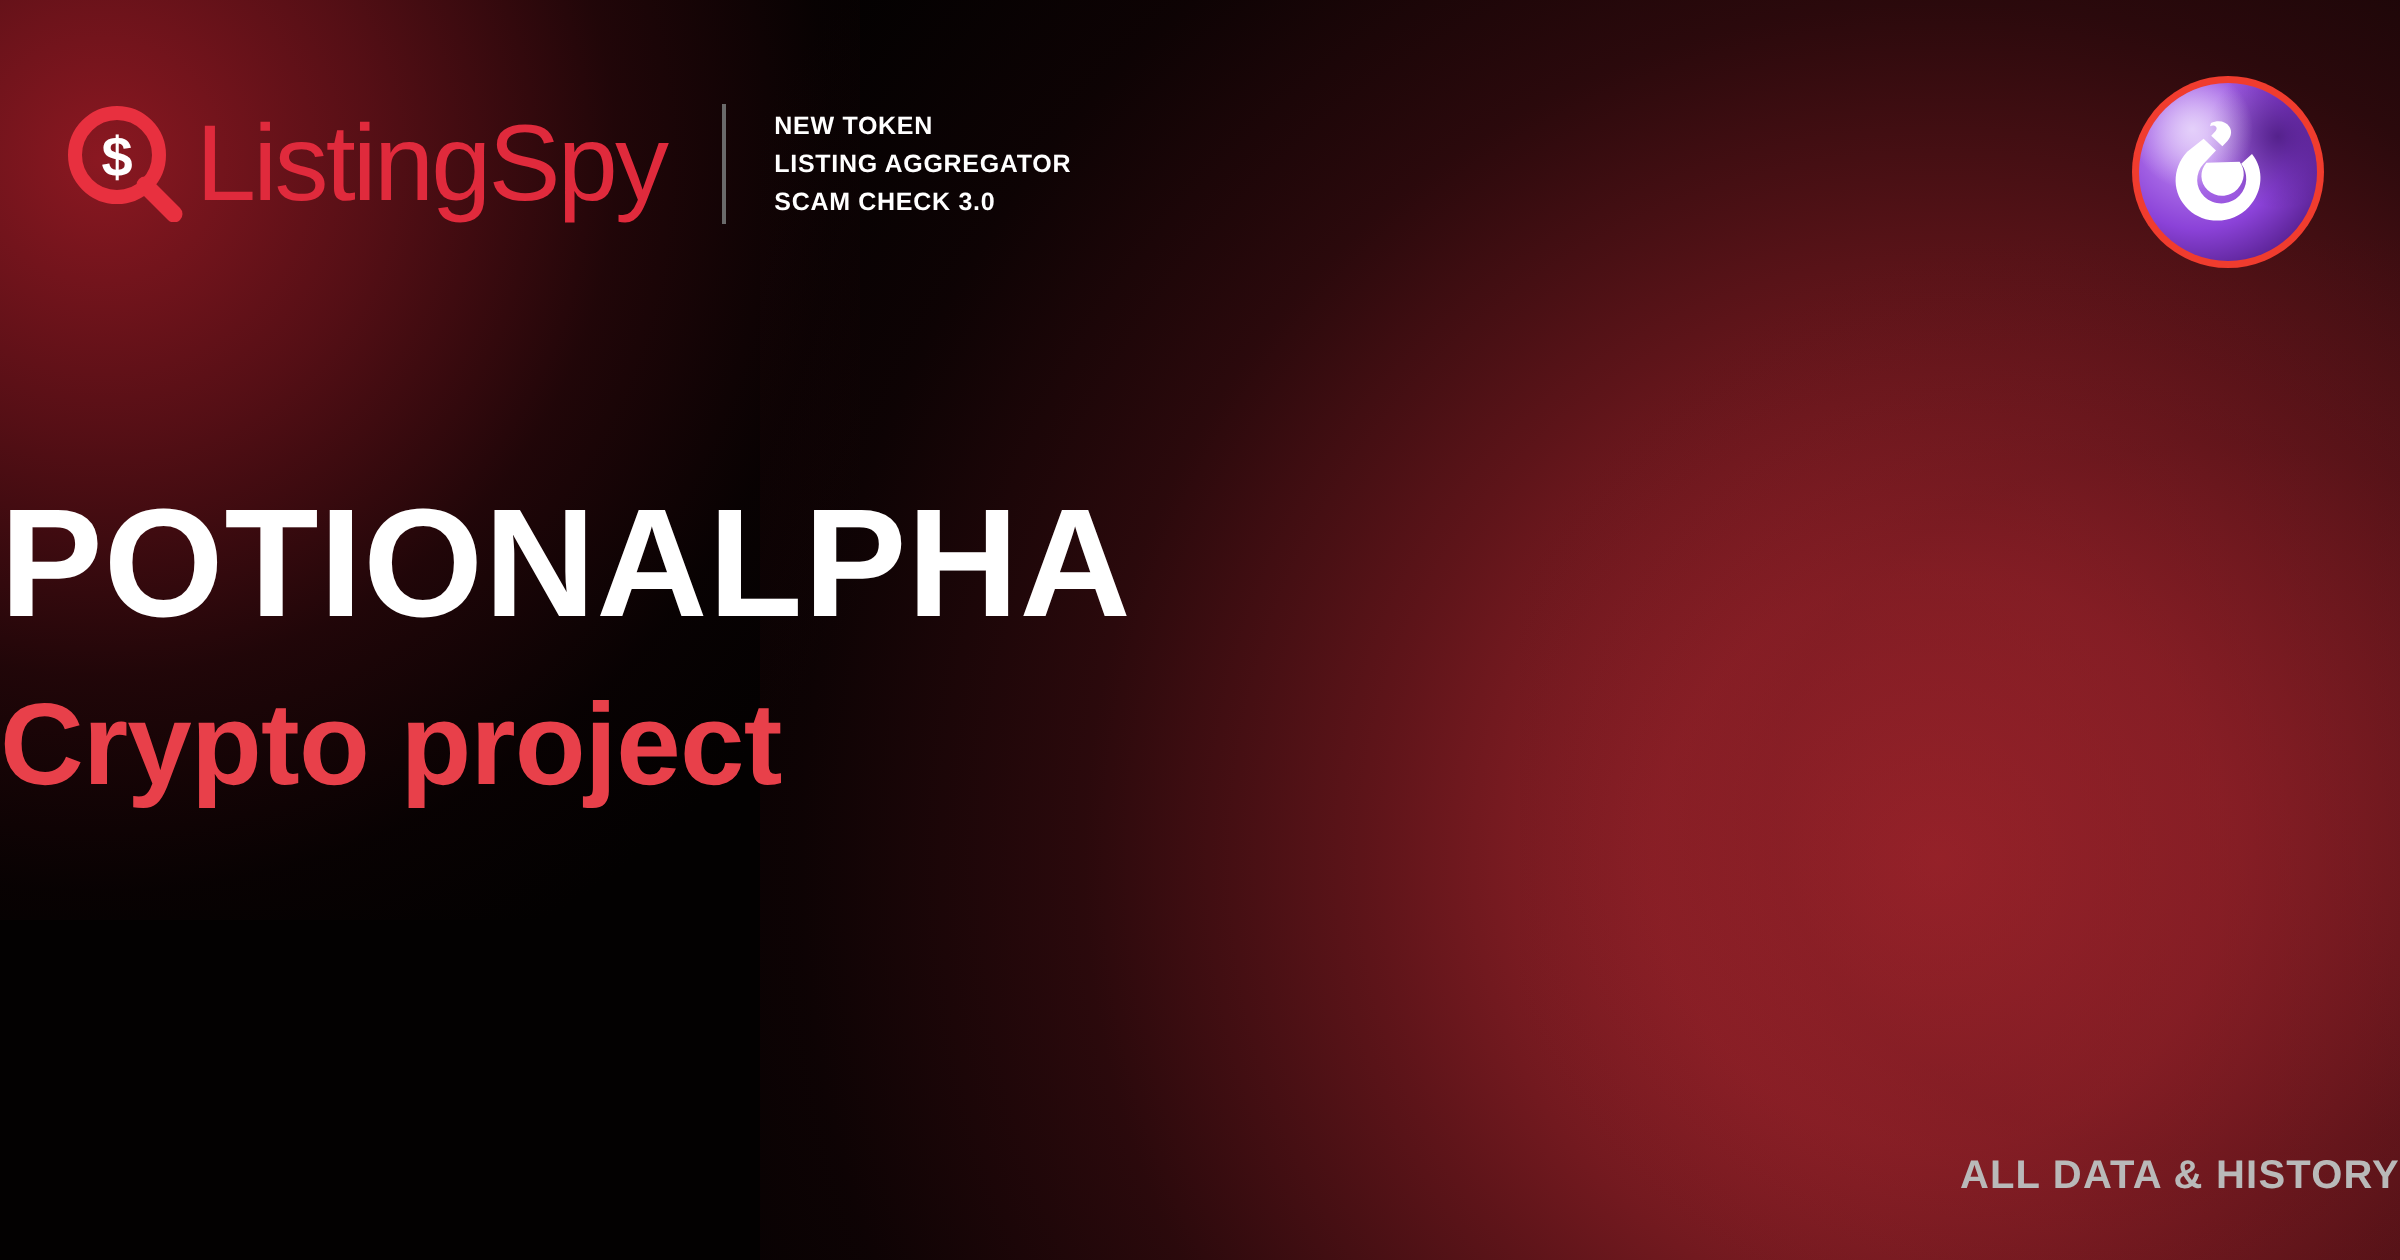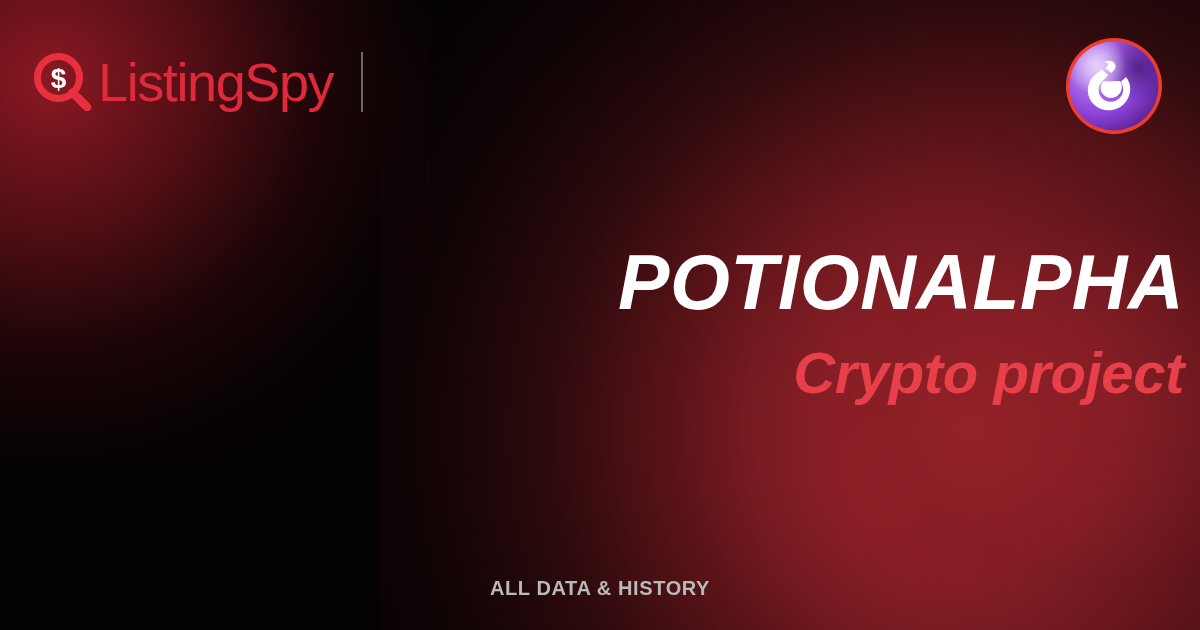--- a/index.html
+++ b/index.html
@@ -97,24 +97,23 @@
     position:absolute;
     right:36px; top:36px;
     width:100px; height:100px;
     border-radius:50%;
     z-index:5;
   }
 
   
   .hero {
     position:absolute;
-    left:0; right:16px; top:243px;
-    text-align:right;
+    left:0; right:6px; top:243px;
+    text-align:left;
     z-index:4;
-    font-style:italic;
   }
 
   .hero-title {
     color:#ffffff;
     font-size:77px;
     font-weight:bold;
     letter-spacing:0.5px;
     line-height:1.02;
     text-transform:uppercase;
     white-space:nowrap;
@@ -127,21 +126,21 @@
     font-weight:bold;
     letter-spacing:-0.4px;
     line-height:1.05;
     white-space:nowrap;
   }
 
   
   .footer {
     position:absolute;
     left:0; right:0; bottom:30px;
-    text-align:center;
+    text-align:right;
     z-index:4;
   }
 
   .footer-text {
     color:#b9b9b9;
     font-size:20px;
     font-weight:bold;
     letter-spacing:0.6px;
     text-transform:uppercase;
   }
@@ -163,20 +162,25 @@
           <circle cx="24.5" cy="24.5" r="21" fill="none" stroke="#e8303f" stroke-width="7"></circle>
           <path d="M38.5 39.5 L53 54" stroke="#e8303f" stroke-width="8.5" stroke-linecap="round"></path>
           <text x="24.5" y="35" text-anchor="middle" font-family="Liberation Sans, sans-serif" font-size="28" font-weight="bold" fill="#ffffff">$</text>
         </svg>
       </span>
       <span class="wordmark">ListingSpy</span>
     </div>
 
     <div class="divider"></div>
 
+    <div class="tagline">
+      <div>NEW TOKEN</div>
+      <div>LISTING AGGREGATOR</div>
+      <div>SCAM CHECK 3.0</div>
+    </div>
 
   </div>
 
   <div class="token-badge">
     <svg viewBox="0 0 100 100" width="100" height="100" aria-hidden="true">
       <defs>
         <radialGradient id="sphereGrad" cx="33%" cy="32%" r="76%">
           <stop offset="0%" stop-color="#cfa8f2"></stop>
           <stop offset="32%" stop-color="#ab6ee8"></stop>
           <stop offset="66%" stop-color="#8b42d8"></stop>

